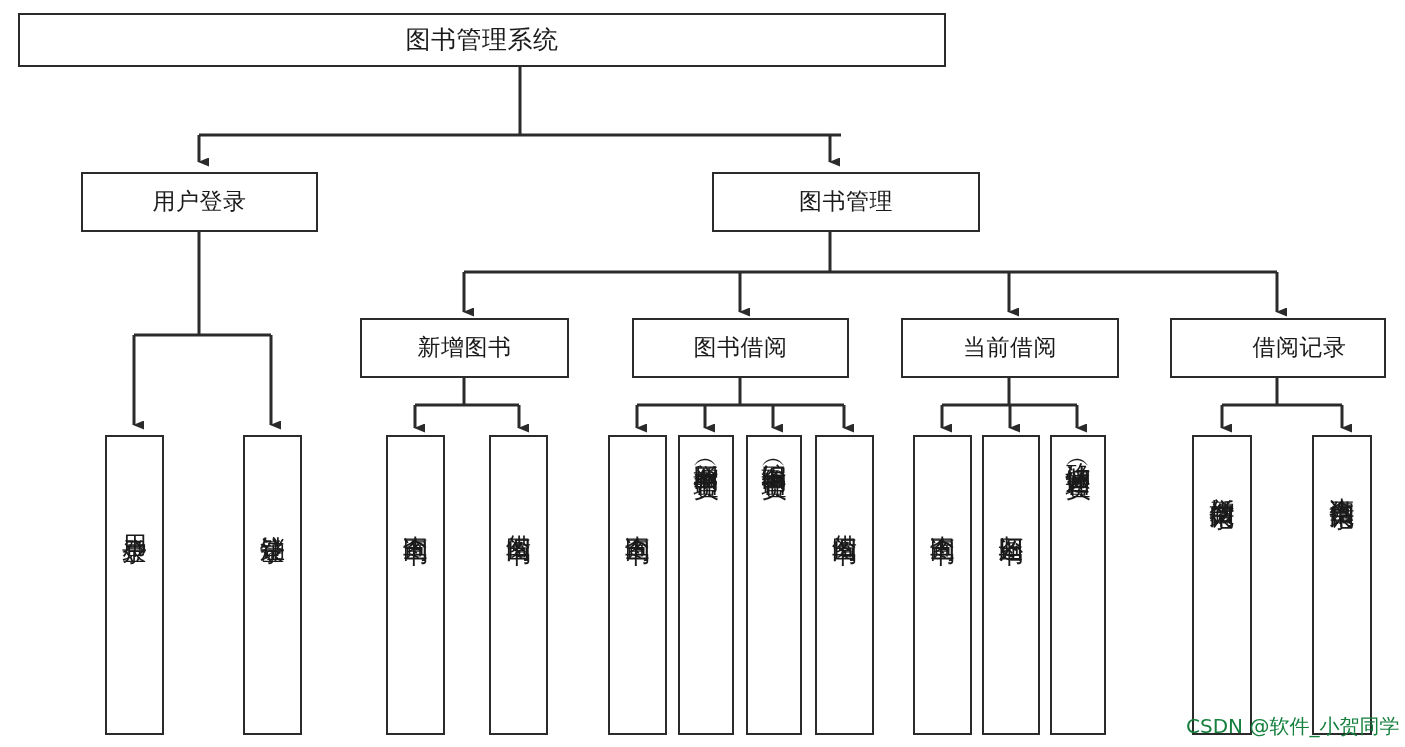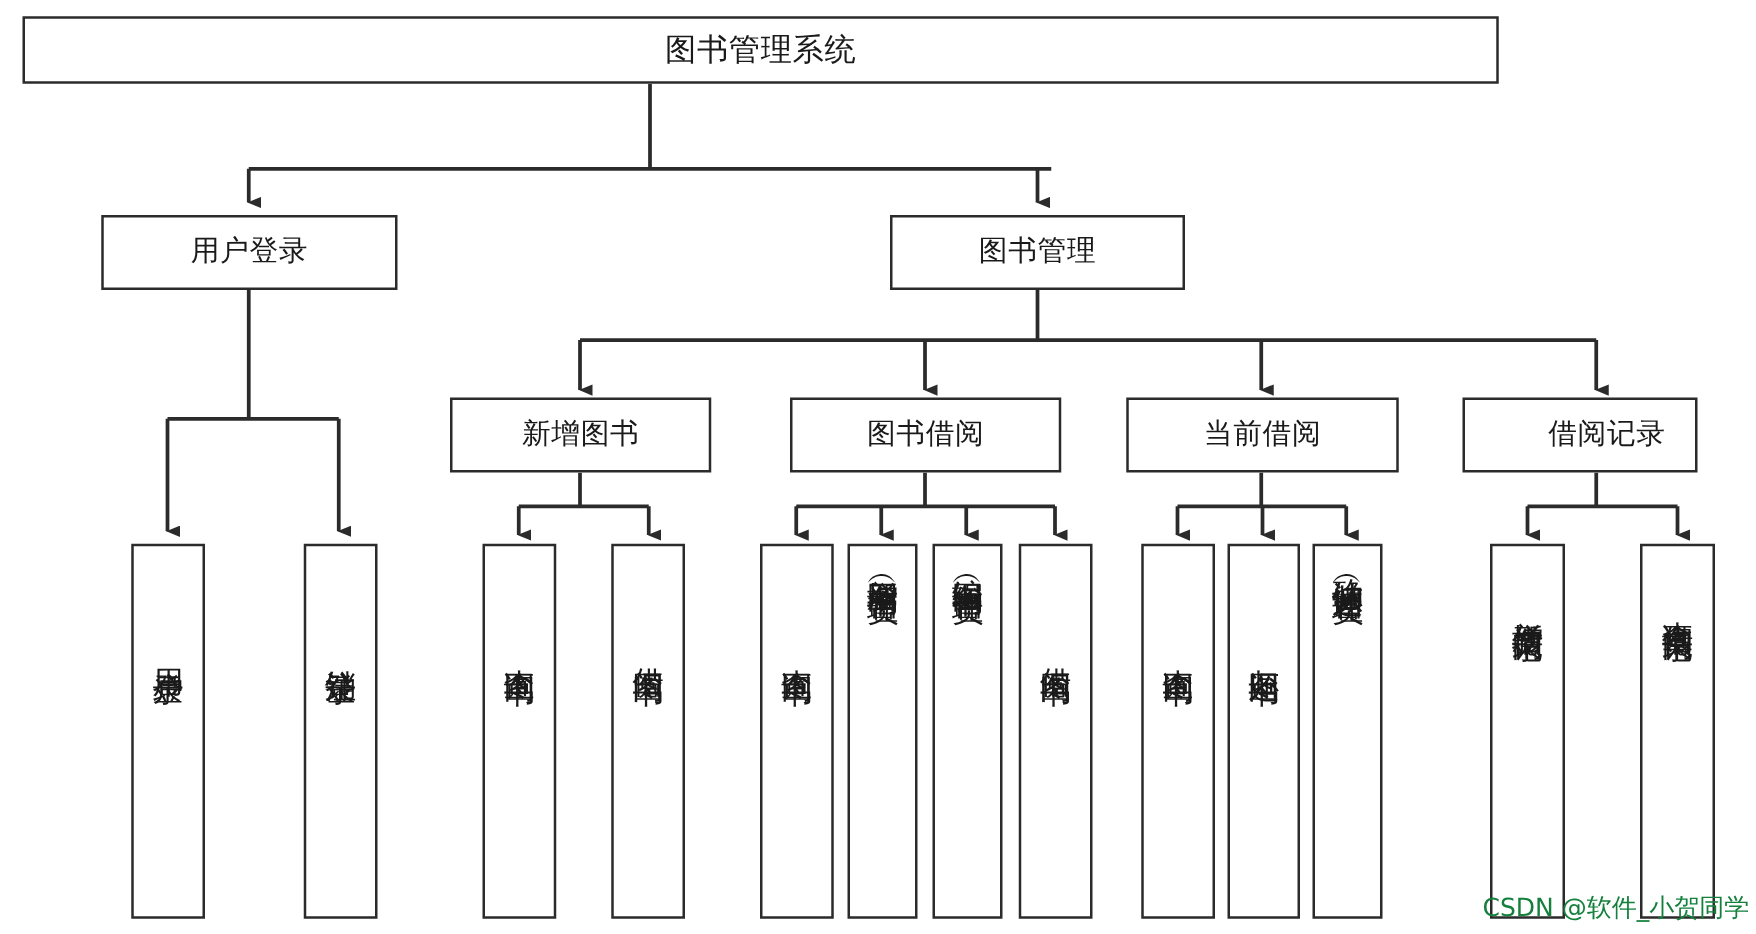--- a/index.html
+++ b/index.html
@@ -122,45 +122,45 @@
       <path d="M1010,405 L1010,428" marker-end="url(#arrowhead)"></path>
       <path d="M1077,405 L1077,428" marker-end="url(#arrowhead)"></path>
 
       <path d="M1277,378 L1277,405"></path>
       <path d="M1222,405 L1342,405"></path>
       <path d="M1222,405 L1222,428" marker-end="url(#arrowhead)"></path>
       <path d="M1342,405 L1342,428" marker-end="url(#arrowhead)"></path>
     </g>
   </svg>
 
-  <div class="node horizontal" id="title-node" style="left:18px; top:13px; width:1181px; height:54px;">
+  <div class="node horizontal" id="title-node" style="left:18px; top:13px; width:928px; height:54px;">
     <span class="node-label">图书管理系统</span>
   </div>
 
   <div class="node horizontal" style="left:81px; top:172px; width:237px; height:60px;">
     <span class="node-label">用户登录</span>
   </div>
 
-  <div class="node horizontal" style="left:712px; top:172px; width:236px; height:60px;">
+  <div class="node horizontal" style="left:712px; top:172px; width:268px; height:60px;">
     <span class="node-label">图书管理</span>
   </div>
 
   <div class="node horizontal" style="left:360px; top:318px; width:209px; height:60px;">
     <span class="node-label">新增图书</span>
   </div>
 
   <div class="node horizontal" style="left:632px; top:318px; width:217px; height:60px;">
     <span class="node-label">图书借阅</span>
   </div>
 
   <div class="node horizontal" style="left:901px; top:318px; width:218px; height:60px;">
     <span class="node-label">当前借阅</span>
   </div>
 
-  <div class="node horizontal" style="left:1170px; top:318px; width:188px; height:60px;padding-left:43px;">
+  <div class="node horizontal" style="left:1170px; top:318px; width:216px; height:60px;padding-left:43px;">
     <span class="node-label">借阅记录</span>
   </div>
 
   <div class="node vertical" style="left:105px; top:435px; width:59px; height:300px; padding-top:78px;">
     <span class="node-label">用户登录</span>
   </div>
 
   <div class="node vertical" style="left:243px; top:435px; width:59px; height:300px; padding-top:78px;">
     <span class="node-label">注销登录</span>
   </div>

